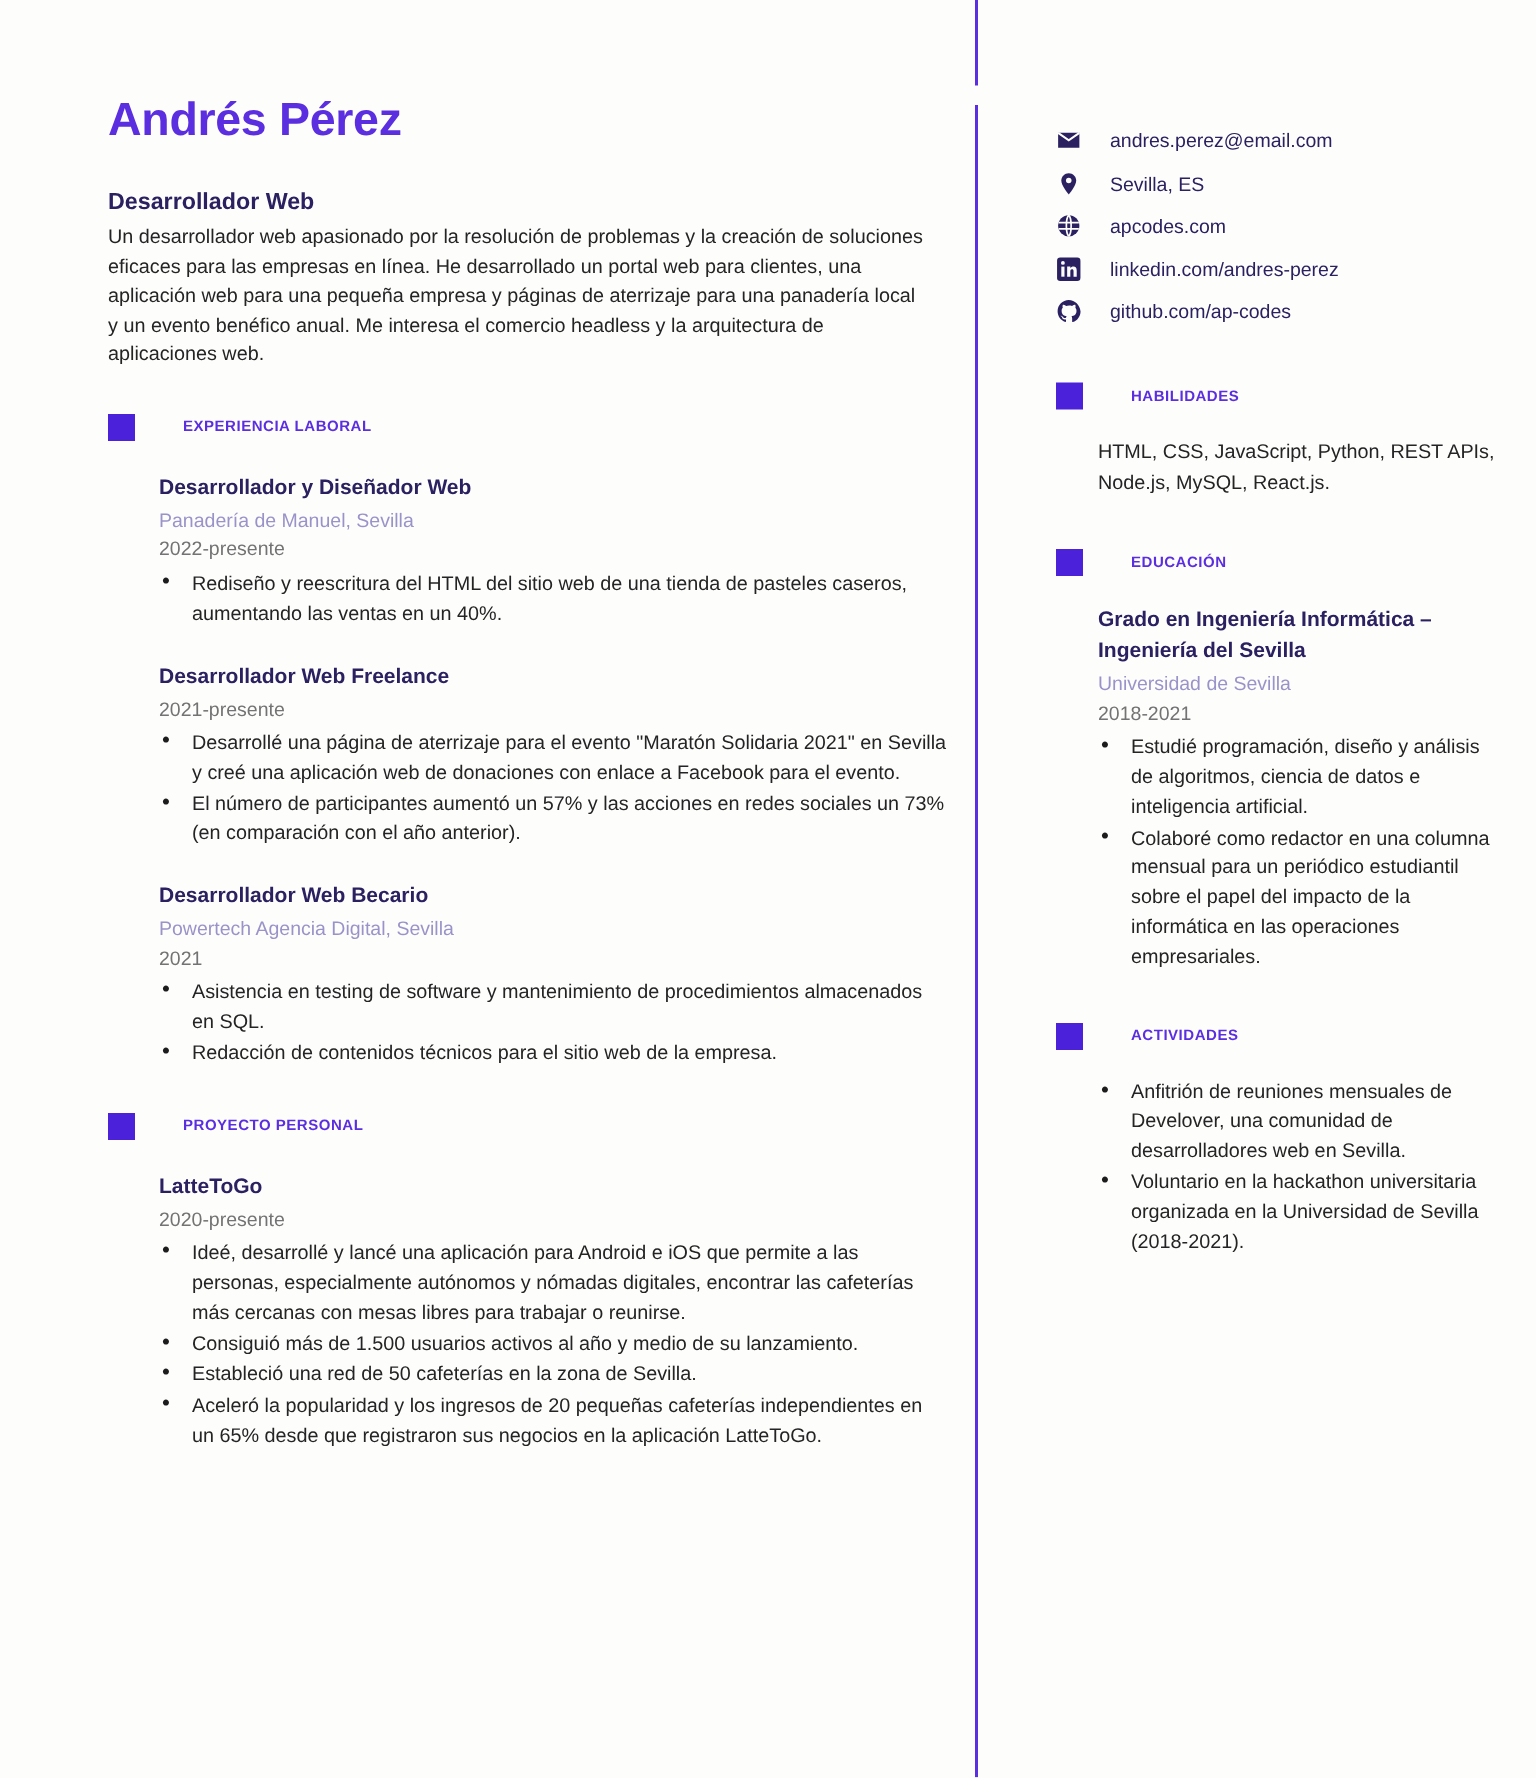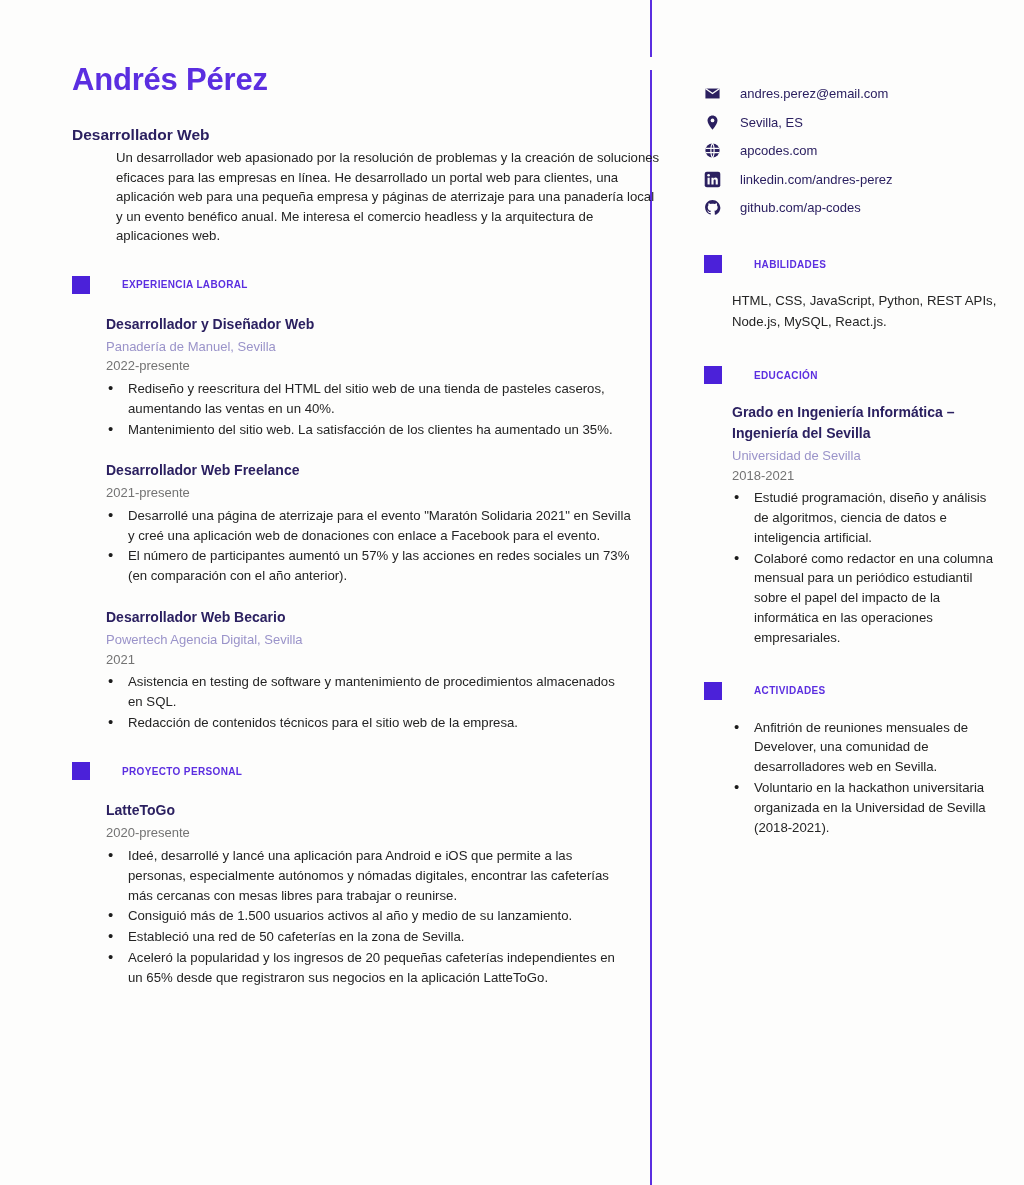--- a/index.html
+++ b/index.html
@@ -65,21 +65,20 @@
     font-size: 15.5px;
     font-weight: bold;
     color: #2b2060;
     margin-bottom: 4px;
   }
   .summary {
     font-size: 13.2px;
     line-height: 19.6px;
     color: #242424;
     width: 545px;
-    margin-left: 44px;
   }
 
   
   .contact-row {
     display: flex;
     align-items: center;
     height: 27px;
     margin-bottom: 1.5px;
   }
   .contact-ico {
@@ -190,21 +189,20 @@
         <div class="sec-title">EXPERIENCIA LABORAL</div>
       </div>
       <div>
 
         <div class="entry">
           <div class="entry-title">Desarrollador y Diseñador Web</div>
           <div class="entry-sub">Panadería de Manuel, Sevilla</div>
           <div class="entry-date">2022-presente</div>
           <ul class="bullets">
             <li>Rediseño y reescritura del HTML del sitio web de una tienda de pasteles caseros, aumentando las ventas en un 40%.</li>
-            <li>Mantenimiento del sitio web. La satisfacción de los clientes ha aumentado un 35%.</li>
           </ul>
         </div>
 
         <div class="entry">
           <div class="entry-title">Desarrollador Web Freelance</div>
           <div class="entry-date">2021-presente</div>
           <ul class="bullets">
             <li>Desarrollé una página de aterrizaje para el evento "Maratón Solidaria 2021" en Sevilla y creé una aplicación web de donaciones con enlace a Facebook para el evento.</li>
             <li>El número de participantes aumentó un 57% y las acciones en redes sociales un 73% (en comparación con el año anterior).</li>
           </ul>

